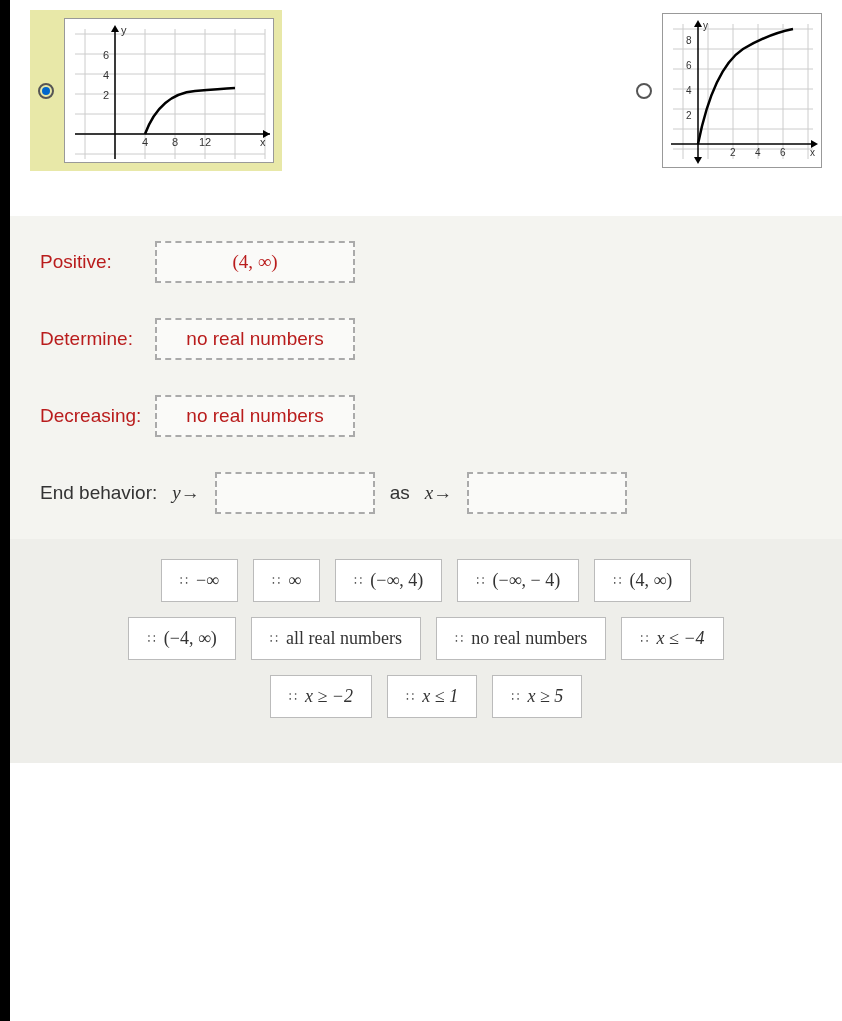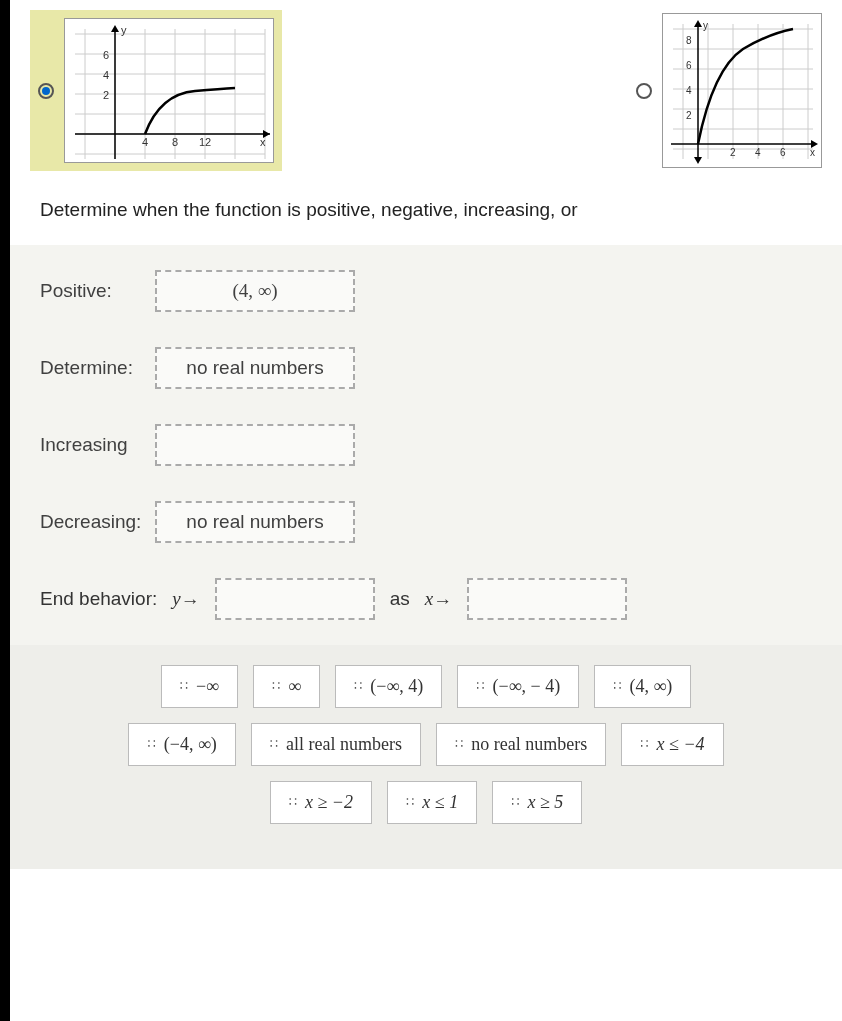--- a/index.html
+++ b/index.html
@@ -59,21 +59,21 @@
 }
 .answers {
   background: #f4f4f0;
   padding: 25px 30px;
 }
 .answer-row {
   display: flex;
   align-items: center;
   margin-bottom: 35px;
   font-size: 19px;
-  color: #404040;
+  color: #b91c1c;
 }
 .answer-label {
   min-width: 115px;
 }
 .dropzone {
   border: 2px dashed #aaa;
   min-width: 200px;
   min-height: 42px;
   padding: 8px 20px;
   display: inline-flex;
@@ -201,39 +201,34 @@
         <text x="92" y="142" font-size="10" fill="#333">4</text>
         <text x="117" y="142" font-size="10" fill="#333">6</text>
         <text x="40" y="15" font-size="10" fill="#333">y</text>
         <text x="147" y="142" font-size="10" fill="#333">x</text>
         <path d="M 35 130 Q 50 55 80 35 Q 105 20 130 15" stroke="#000" stroke-width="2.5" fill="none"></path>
       </svg>
     </div>
   </div>
 
   <div class="question-text">
-    <div>Determine when the function is positive, negative, increasing, or</div>
   </div>
 
   <div class="answers">
 
     <div class="answer-row">
       <span class="answer-label">Positive:</span>
       <span class="dropzone serif">(4, ∞)</span>
     </div>
 
     <div class="answer-row">
       <span class="answer-label">Determine:</span>
       <span class="dropzone">no real numbers</span>
     </div>
 
-    <div class="answer-row">
-      <span class="answer-label">Increasing</span>
-      <span class="dropzone empty"></span>
-    </div>
 
     <div class="answer-row">
       <span class="answer-label">Decreasing:</span>
       <span class="dropzone">no real numbers</span>
     </div>
 
     <div class="end-row">
       <span>End behavior:</span>
       <span class="math-italic">y→</span>
       <span class="dropzone small empty"></span>

